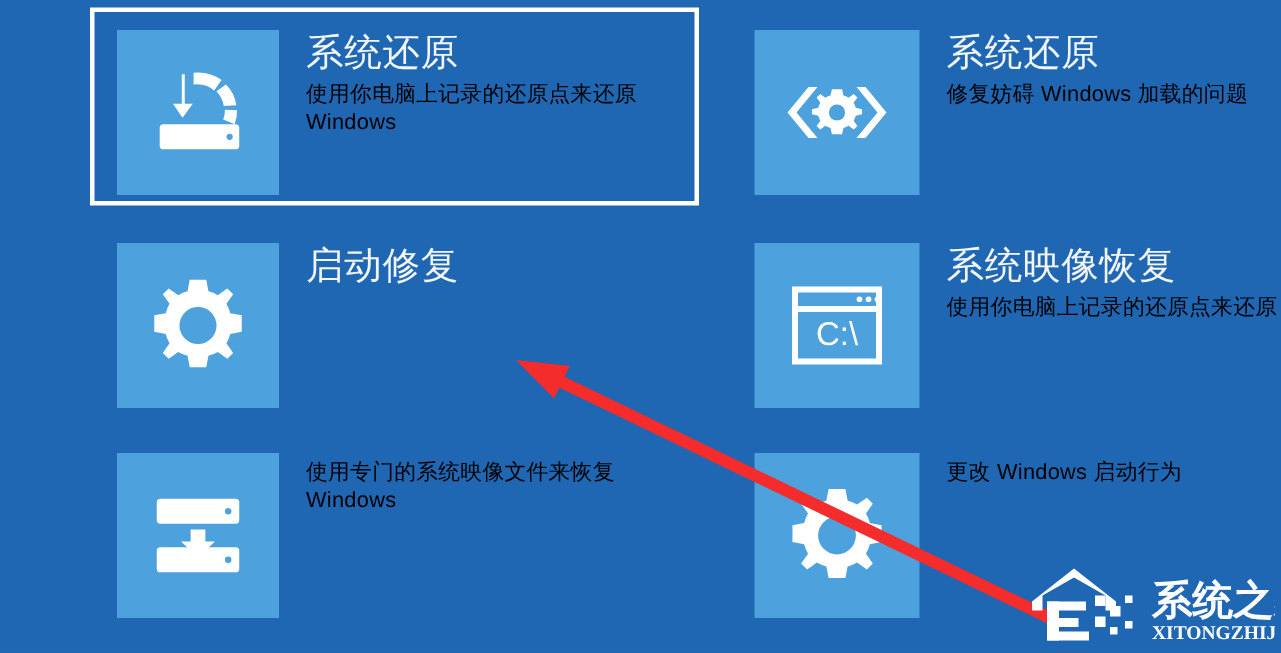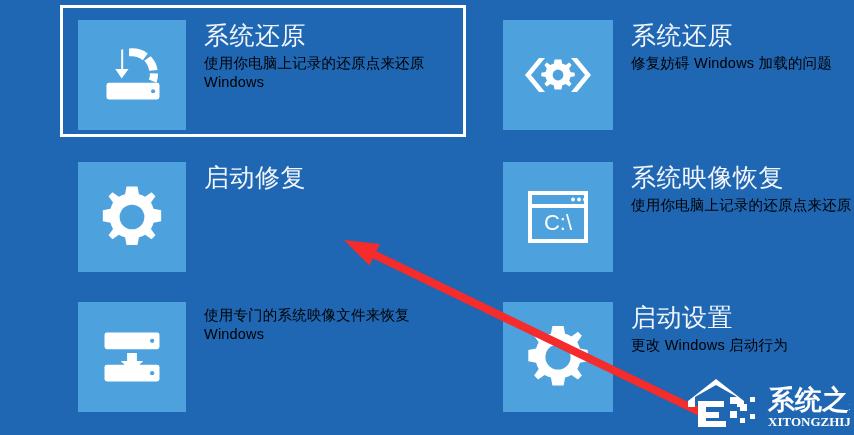--- a/index.html
+++ b/index.html
@@ -180,21 +180,20 @@
   <div class="tile col2 row3">
     <div class="icon-box" style="background: rgb(77, 162, 221);">
       <svg class="ic" viewBox="0 0 110 110" xmlns="http://www.w3.org/2000/svg">
         <g fill="#ffffff">
           <path d="M55 24 l5.6 0 1.5 7.8 a23 23 0 0 1 6.3 2.6 l6.5 -4.6 4 4 -4.6 6.5 a23 23 0 0 1 2.6 6.3 l7.8 1.5 0 5.6 0 5.6 -7.8 1.5 a23 23 0 0 1 -2.6 6.3 l4.6 6.5 -4 4 -6.5 -4.6 a23 23 0 0 1 -6.3 2.6 l-1.5 7.8 -5.6 0 -5.6 0 -1.5 -7.8 a23 23 0 0 1 -6.3 -2.6 l-6.5 4.6 -4 -4 4.6 -6.5 a23 23 0 0 1 -2.6 -6.3 l-7.8 -1.5 0 -5.6 0 -5.6 7.8 -1.5 a23 23 0 0 1 2.6 -6.3 l-4.6 -6.5 4 -4 6.5 4.6 a23 23 0 0 1 6.3 -2.6 l1.5 -7.8 z"></path>
           <circle cx="55" cy="55" r="12.6" fill="#4da2dd"></circle>
         </g>
       </svg>
     </div>
     <div class="txt">
-      <div class="t-title">启动设置</div>
       <div class="t-desc">更改 Windows 启动行为</div>
     </div>
   </div>
 
   <div id="focus-frame"></div>
 
   <svg id="arrow-svg" viewBox="0 0 854 435" xmlns="http://www.w3.org/2000/svg">
     <g id="arrow-g">
       <line id="arrow-line" x1="700" y1="412" x2="369.2116202026888" y2="252.1808951541081" stroke="#f42c2c" stroke-width="8"></line>
       <polygon id="arrow-head" points="344,240 379.83449388359696,243.9861068859789 369.3937266086472,265.59606705971214" fill="#f42c2c"></polygon>

